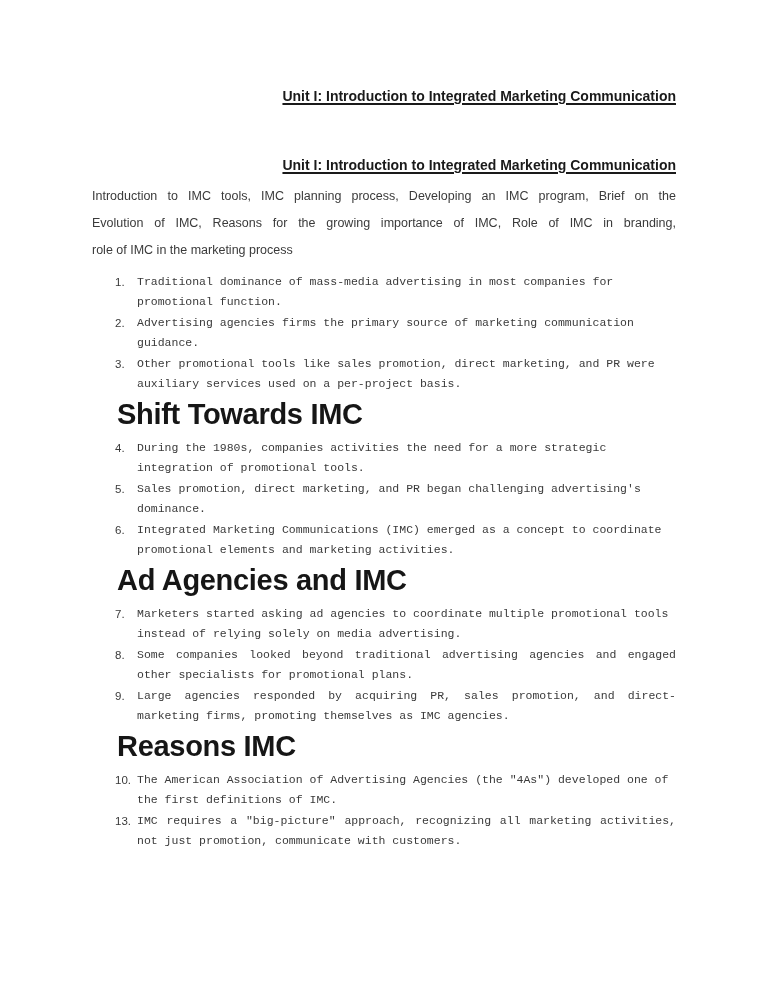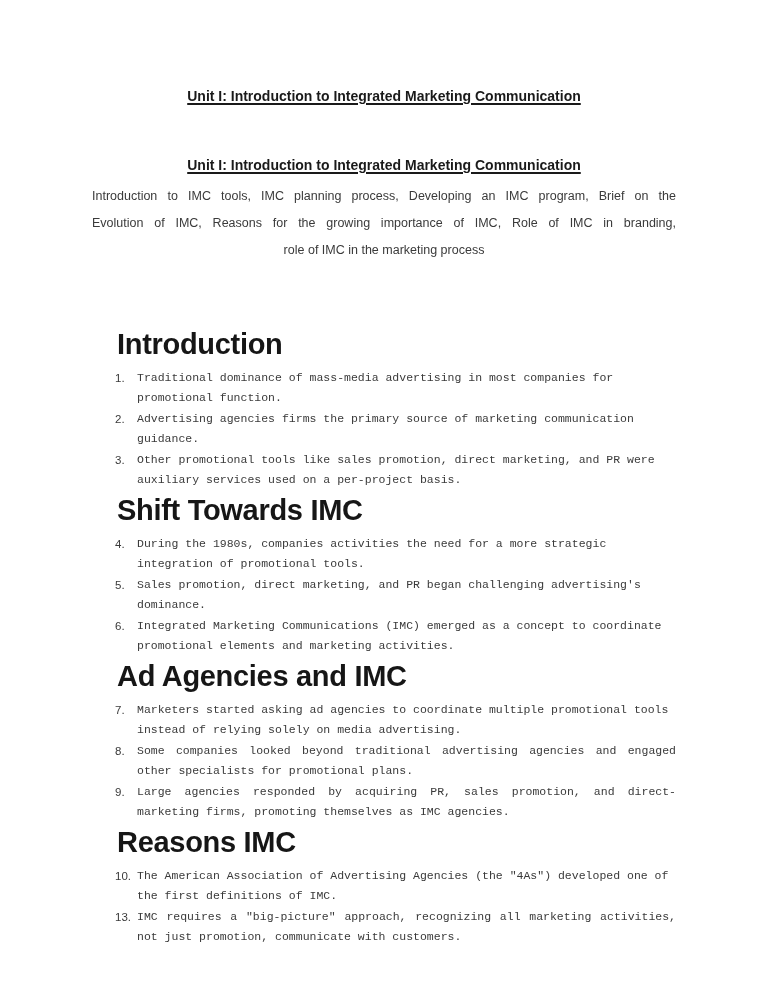--- a/index.html
+++ b/index.html
@@ -13,41 +13,41 @@
     height: 994px;
     margin: 0 auto;
     background: #ffffff;
     overflow: hidden;
     box-sizing: border-box;
     padding: 86px 92px 0 92px;
     font-family: "Liberation Sans", "DejaVu Sans", sans-serif;
     color: #3a3a3a;
   }
   .doc-title {
-    text-align: center;
+    text-align: right;
     font-size: 14px;
     font-weight: 700;
     line-height: 20px;
     color: #1a1a1a;
     margin: 0;
   }
   .doc-title span {
     text-decoration: underline;
     text-decoration-thickness: 1.5px;
     text-underline-offset: 2px;
   }
   .doc-title.second { margin-top: 49px; }
   .intro {
     margin-top: 8px;
     font-size: 12.5px;
     line-height: 27px;
     color: #3a3a3a;
   }
   .intro-line {
-    text-align: center;
+    text-align: left;
   }
   .intro-line.j {
     text-align: justify;
     text-align-last: justify;
   }
   .sec-h {
     font-size: 29px;
     line-height: 32px;
     font-weight: 700;
     color: #161616;
@@ -90,21 +90,20 @@
     <span>Unit I: Introduction to Integrated Marketing Communication</span>
   </div>
 
   <div class="intro" id="intro">
       <div class="intro-line j">Introduction to IMC tools, IMC planning process, Developing an IMC program, Brief on the</div>
       <div class="intro-line j">Evolution of IMC, Reasons for the growing importance of IMC, Role of IMC in branding,</div>
       <div class="intro-line">role of IMC in the marketing process</div>
     </div>
 
   <div id="sections">
-      <div class="sec-h first">Introduction</div>
       <div class="list">
         <div class="list-item">
           <span class="num">1.</span>
           <div class="txt">Traditional dominance of mass-media advertising in most companies for promotional function.</div>
         </div>
         <div class="list-item">
           <span class="num">2.</span>
           <div class="txt">Advertising agencies firms the primary source of marketing communication guidance.</div>
         </div>
         <div class="list-item">

